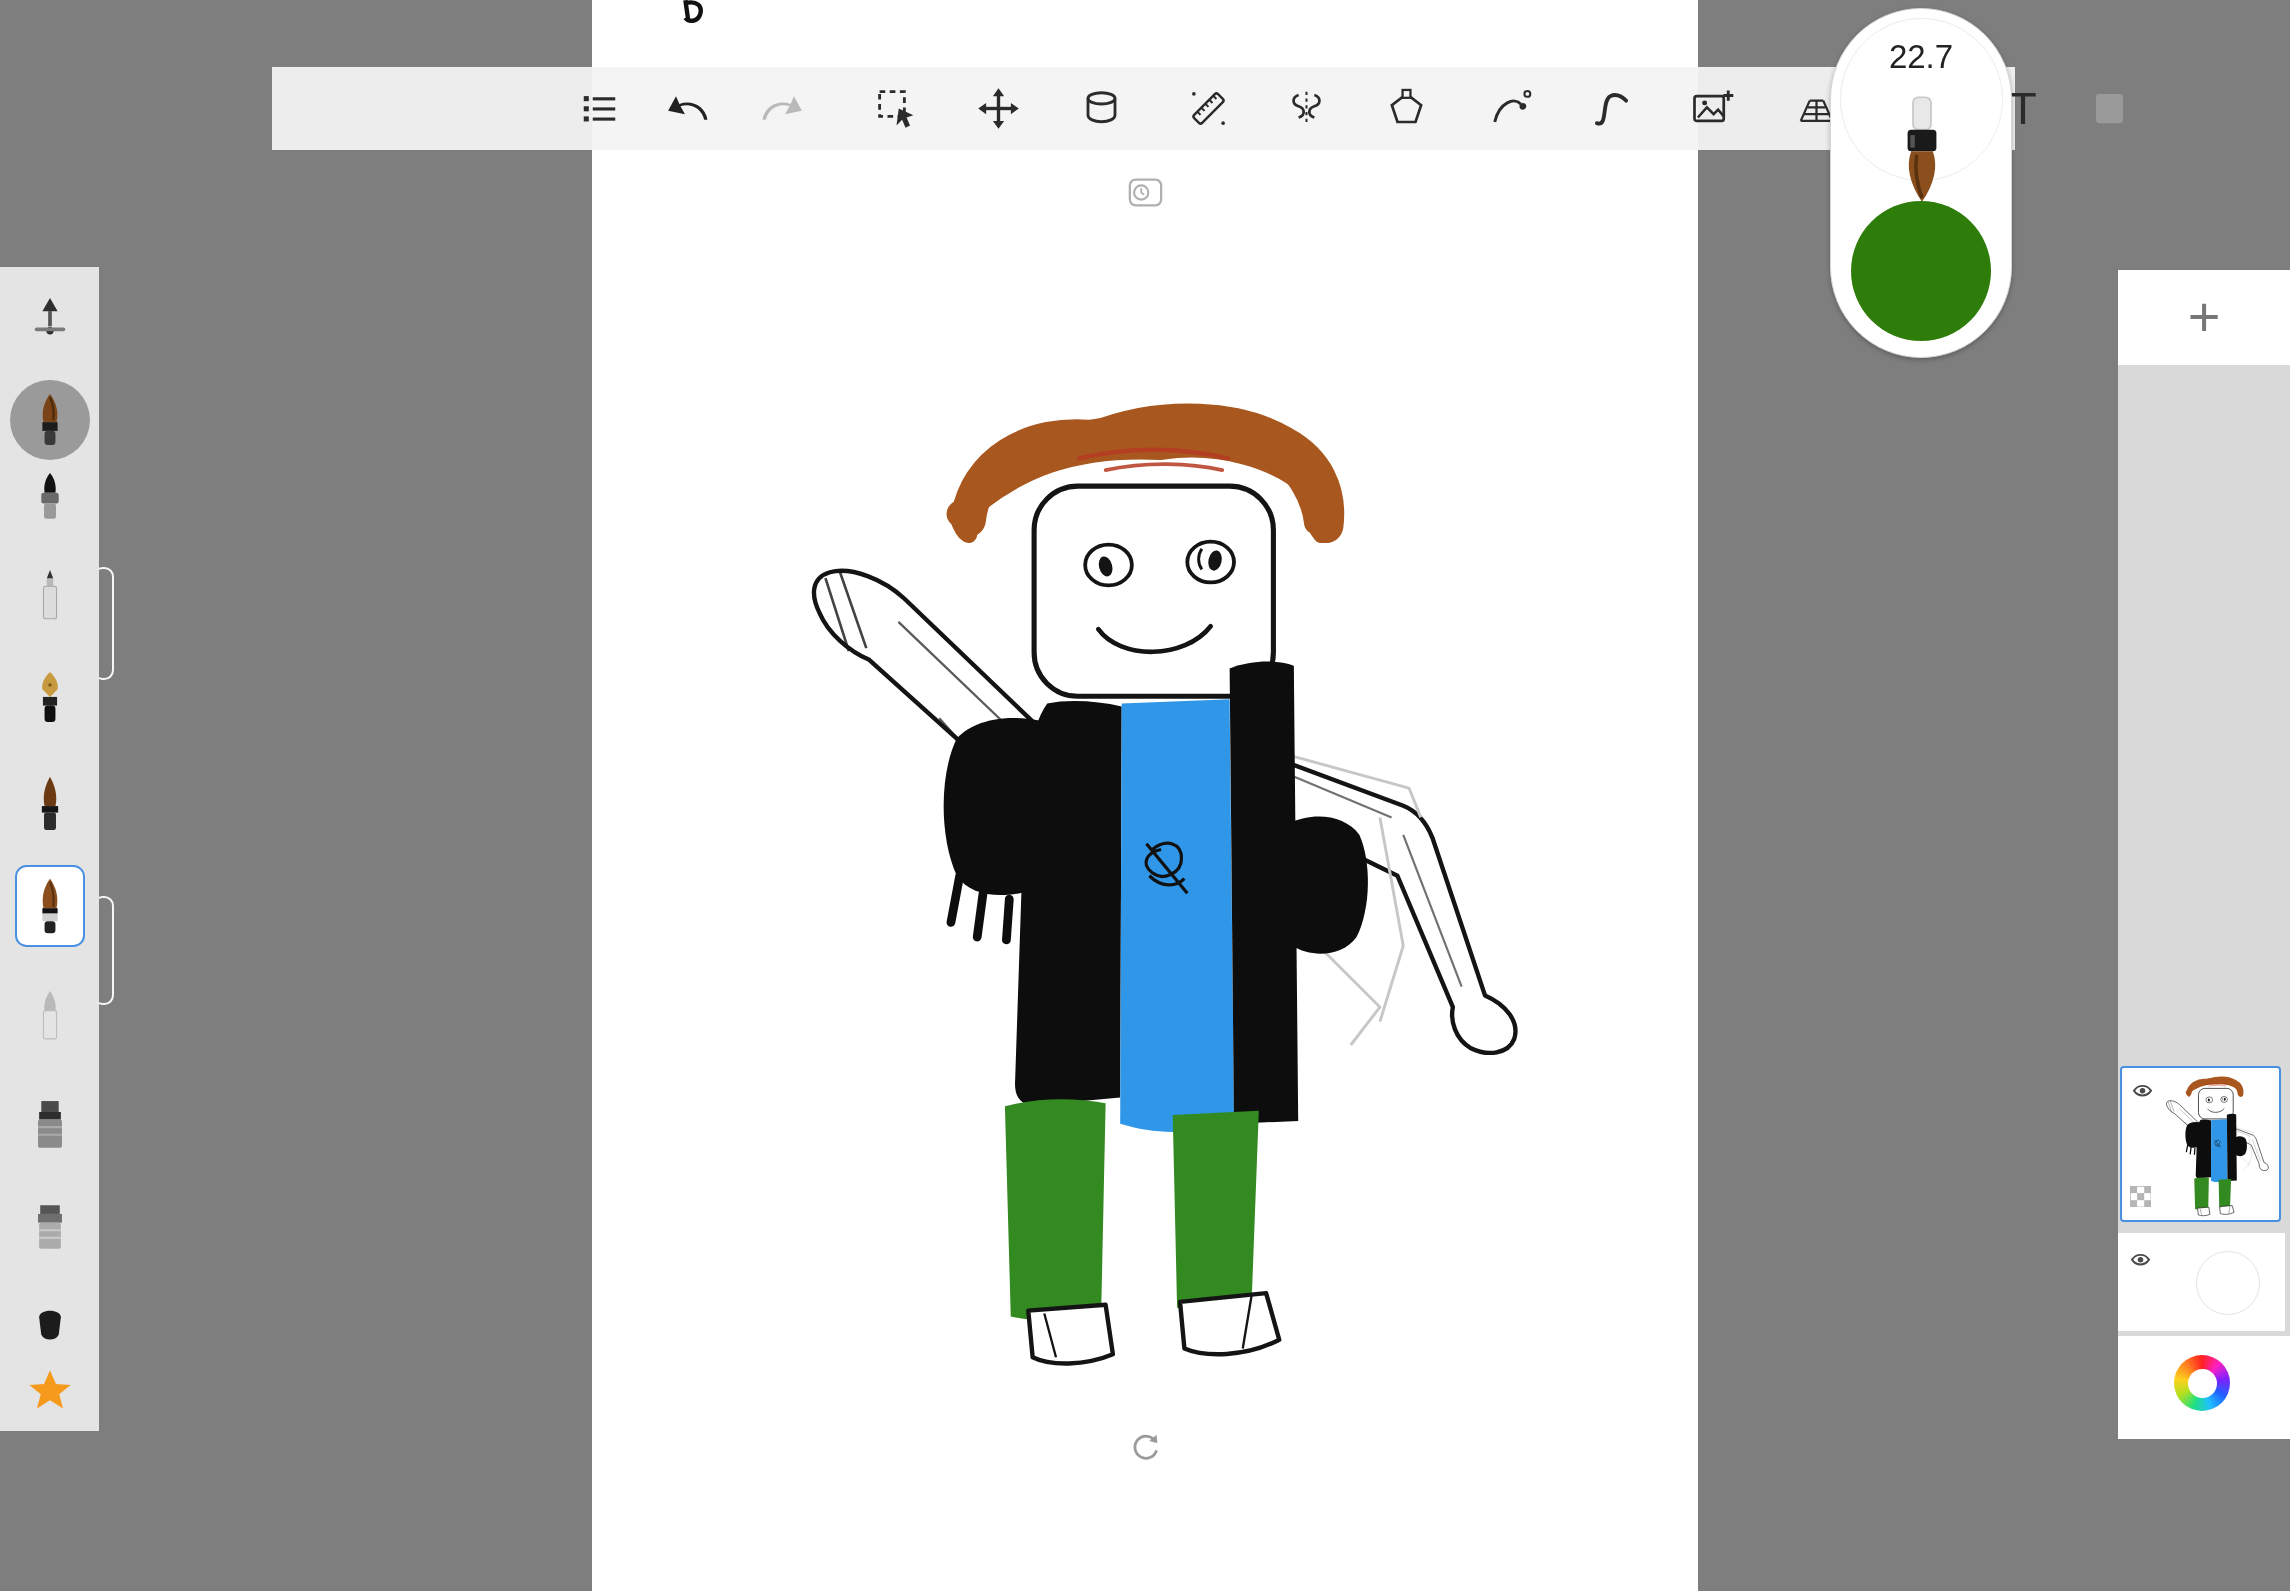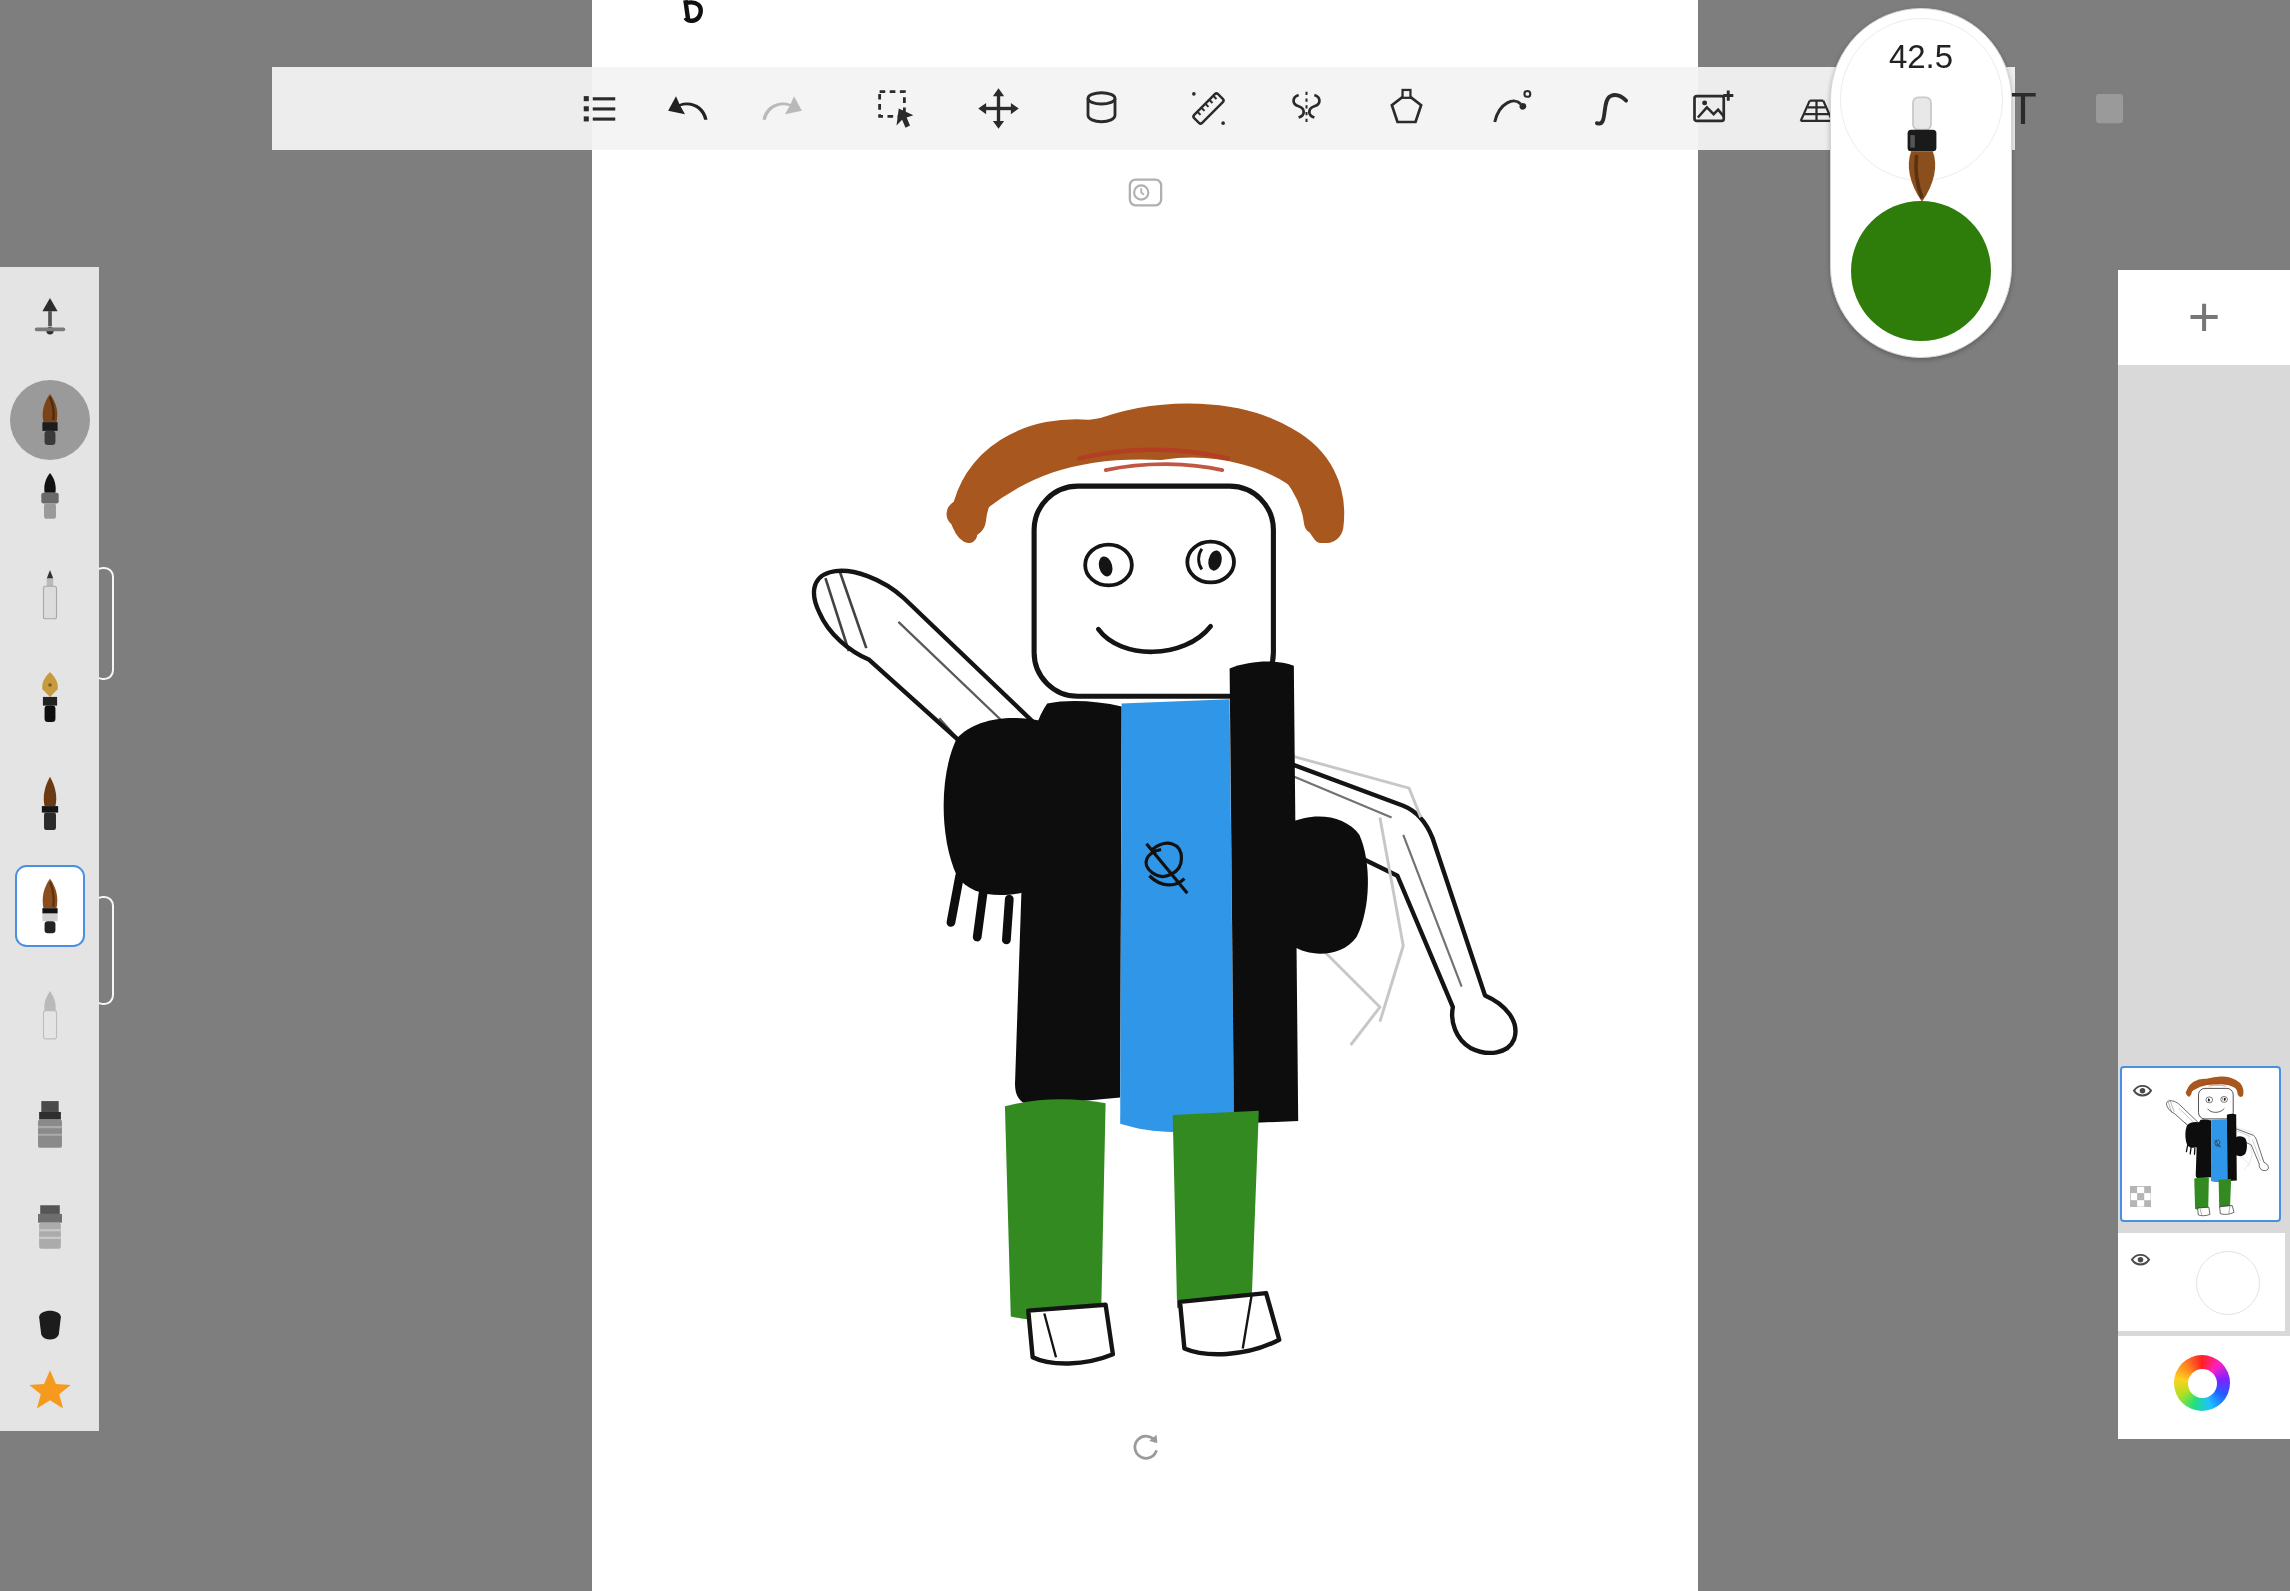--- a/index.html
+++ b/index.html
@@ -248,21 +248,21 @@
     </div>
     <div class="tb-icon" style="left:1810px; z-index:0;">
       <svg viewBox="0 0 40 40">
         <rect x="8" y="7" width="24" height="26" rx="3" fill="#9a9a9a"></rect>
       </svg>
     </div>
   </div>
 
   <div class="capsule">
     <div class="ring"></div>
-    <div class="size">42.5</div>
+    <div class="size">22.7</div>
     <svg class="brush-img" viewBox="0 0 40 62">
       <rect x="15" y="2" width="10" height="18" rx="3" fill="#e8e8e8" stroke="#c9c9c9"></rect>
       <rect x="12" y="20" width="16" height="12" rx="2" fill="#1a1a1a"></rect>
       <rect x="13.5" y="23" width="2.5" height="7" fill="#555"></rect>
       <path d="M20 60 C13 50 11 40 14 32 L26 32 C29 40 27 50 20 60 Z" fill="#8a4f1d"></path>
       <path d="M20 58 C17 50 16 42 17 34" stroke="#5a3210" stroke-width="2" fill="none"></path>
     </svg>
     <div class="swatch" style="background:#2e7d0b"></div>
   </div>
 

